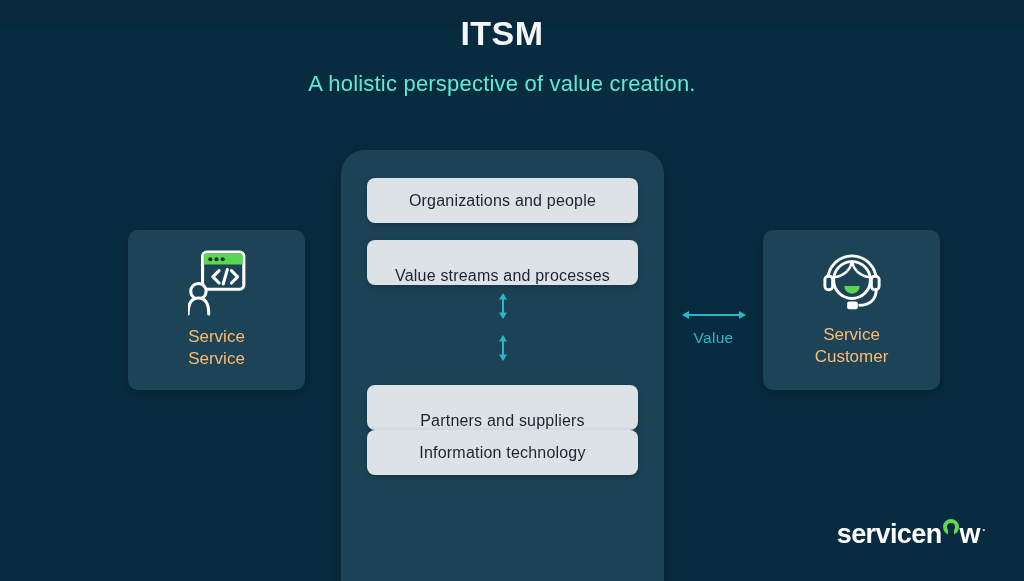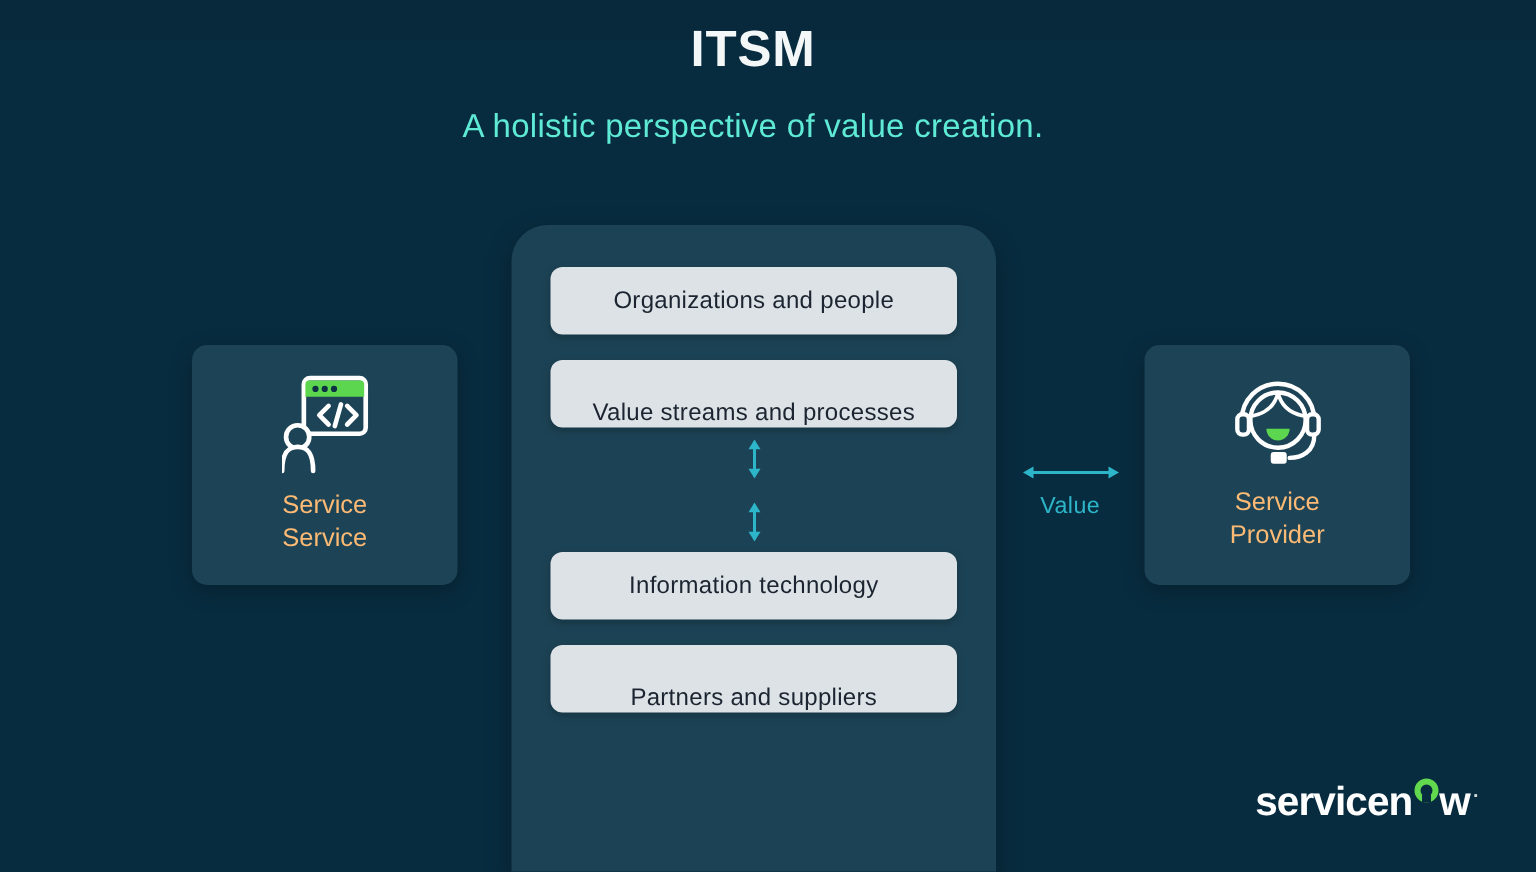--- a/index.html
+++ b/index.html
@@ -111,25 +111,25 @@
       <path d="M6,26 L10,19.5 L2,19.5 Z" fill="#2db5c9"></path>
     </svg>
   </div>
   <div class="arrow-zone second">
     <svg width="12" height="26" viewBox="0 0 12 26">
       <line x1="6" y1="5" x2="6" y2="21" stroke="#2db5c9" stroke-width="2"></line>
       <path d="M6,0 L10,6.5 L2,6.5 Z" fill="#2db5c9"></path>
       <path d="M6,26 L10,19.5 L2,19.5 Z" fill="#2db5c9"></path>
     </svg>
   </div>
+  <div class="stack-box gap">
+    <span>Partners and suppliers</span>
+  </div>
   <div class="stack-box">
     <span>Information technology</span>
-  </div>
-  <div class="stack-box gap">
-    <span>Partners and suppliers</span>
   </div>
 </div>
 
 <div class="value-link">
   <svg width="64" height="14" viewBox="0 0 64 14">
     <line x1="6" y1="7" x2="58" y2="7" stroke="#2db5c9" stroke-width="2"></line>
     <path d="M0,7 L7,3 L7,11 Z" fill="#2db5c9"></path>
     <path d="M64,7 L57,3 L57,11 Z" fill="#2db5c9"></path>
   </svg>
   <span class="value-label">Value</span>
@@ -142,21 +142,21 @@
     <path d="M32,11 C34,20 40,25 49,27" stroke="#ffffff" stroke-width="2.5" stroke-linecap="round"></path>
     <path d="M24,36 a8,8 0 0 0 16,0 z" fill="#5cd64e"></path>
     <path d="M7,30 A25,25 0 0 1 57,30" stroke="#ffffff" stroke-width="3" stroke-linecap="round"></path>
     <rect x="4" y="26" width="8" height="14" rx="3.5" fill="#1d4456" stroke="#ffffff" stroke-width="3"></rect>
     <rect x="52" y="26" width="8" height="14" rx="3.5" fill="#1d4456" stroke="#ffffff" stroke-width="3"></rect>
     <path d="M57,40 C57,52 48,56 40,56" stroke="#ffffff" stroke-width="3" stroke-linecap="round"></path>
     <rect x="27" y="52" width="11" height="8" rx="2" fill="#ffffff"></rect>
   </svg>
   <div class="card-label">
     <div>Service</div>
-    <div>Provider</div>
+    <div>Customer</div>
   </div>
 </div>
 
 <div class="logo">
   <span>servicen</span>
   <span class="o-mark"></span>
   <span>w</span>
   <span class="logo-dot">.</span>
 </div>
 

